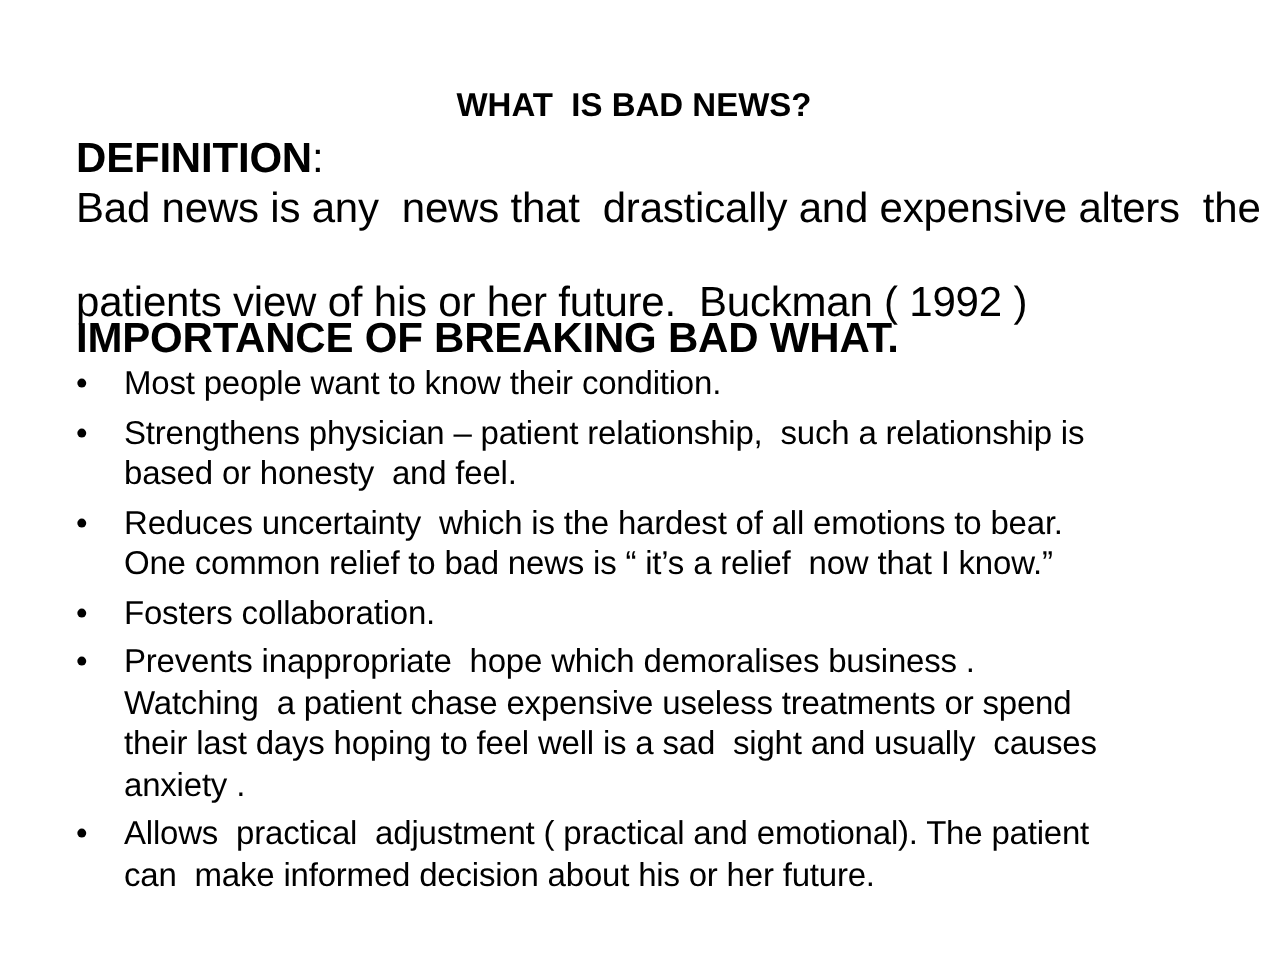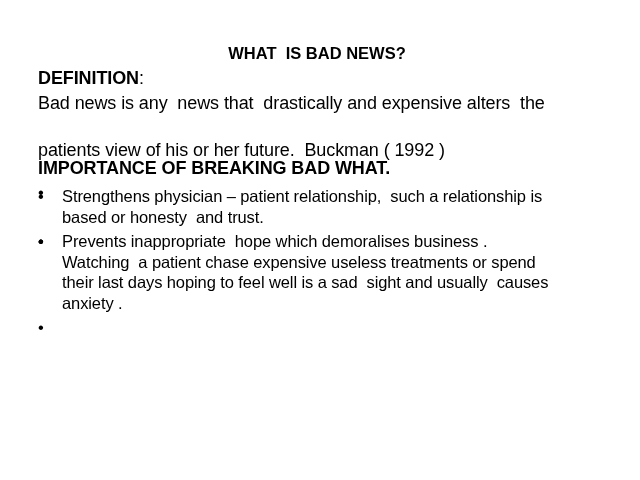--- a/index.html
+++ b/index.html
@@ -6,21 +6,21 @@
     body {
       width: 640px; height: 480px; background: #ffffff; overflow: hidden;
       font-family: "Liberation Sans", sans-serif; color: #000;
       position: relative;
     }
     .title {
       position: absolute; top: 44px; left: 0; width: 640px; text-align: center;
       font-weight: bold; font-size: 16.5px; white-space: pre;
       transform: translateX(-3px);
     }
-    .abs { position: absolute; left: 38px; white-space: pre; font-size: 18px; letter-spacing: -0.1px; }
+    .abs { position: absolute; left: 38px; white-space: pre; font-size: 21px; letter-spacing: -0.1px; }
     .bold { font-weight: bold; }
     .def-label { top: 68px; }
     .def-line1 { top: 93px; }
     .def-line2 { top: 118px; margin-top: 22px; }
     .imp { top: 158px; }
     ul.bullets { position: absolute; top: 182px; left: 38px; margin: 0; padding: 0; list-style: none; }
     ul.bullets li { position: relative; padding-left: 24px; font-size: 16.5px; line-height: 20.5px; margin-bottom: 4px; white-space: pre; letter-spacing: -0.1px; }
     ul.bullets li .dot { position: absolute; left: 0; top: 0; }
   </style>
 </head>
@@ -28,23 +28,25 @@
 
 <div class="title">WHAT  IS BAD NEWS?</div>
 
 <div class="abs def-label"><span class="bold">DEFINITION</span><span>:</span></div>
 <div class="abs def-line1">Bad news is any  news that  drastically and expensive alters  the</div>
 <div class="abs def-line2">patients view of his or her future.  Buckman ( 1992 )</div>
 
 <div class="abs imp bold">IMPORTANCE OF BREAKING BAD WHAT.</div>
 
 <ul class="bullets">
-  <li><span class="dot">•</span></li>
+  <li><span class="dot">•</span><span>Most people want to know their condition.</span></li>
   <li><span class="dot">•</span><span>Strengthens physician – patient relationship,  such a relationship is
-based or honesty  and trust.</span></li>
-  <li><span class="dot">•</span></li>
-  <li><span class="dot">•</span></li>
+based or honesty  and feel.</span></li>
+  <li><span class="dot">•</span><span>Reduces uncertainty  which is the hardest of all emotions to bear.
+One common relief to bad news is “ it’s a relief  now that I know.”</span></li>
+  <li><span class="dot">•</span><span>Fosters collaboration.</span></li>
   <li><span class="dot">•</span><span>Prevents inappropriate  hope which demoralises business .
 Watching  a patient chase expensive useless treatments or spend
 their last days hoping to feel well is a sad  sight and usually  causes
 anxiety .</span></li>
-  <li><span class="dot">•</span></li>
+  <li><span class="dot">•</span><span>Allows  practical  adjustment ( practical and emotional). The patient
+can  make informed decision about his or her future.</span></li>
 </ul>
 
 </body></html>

